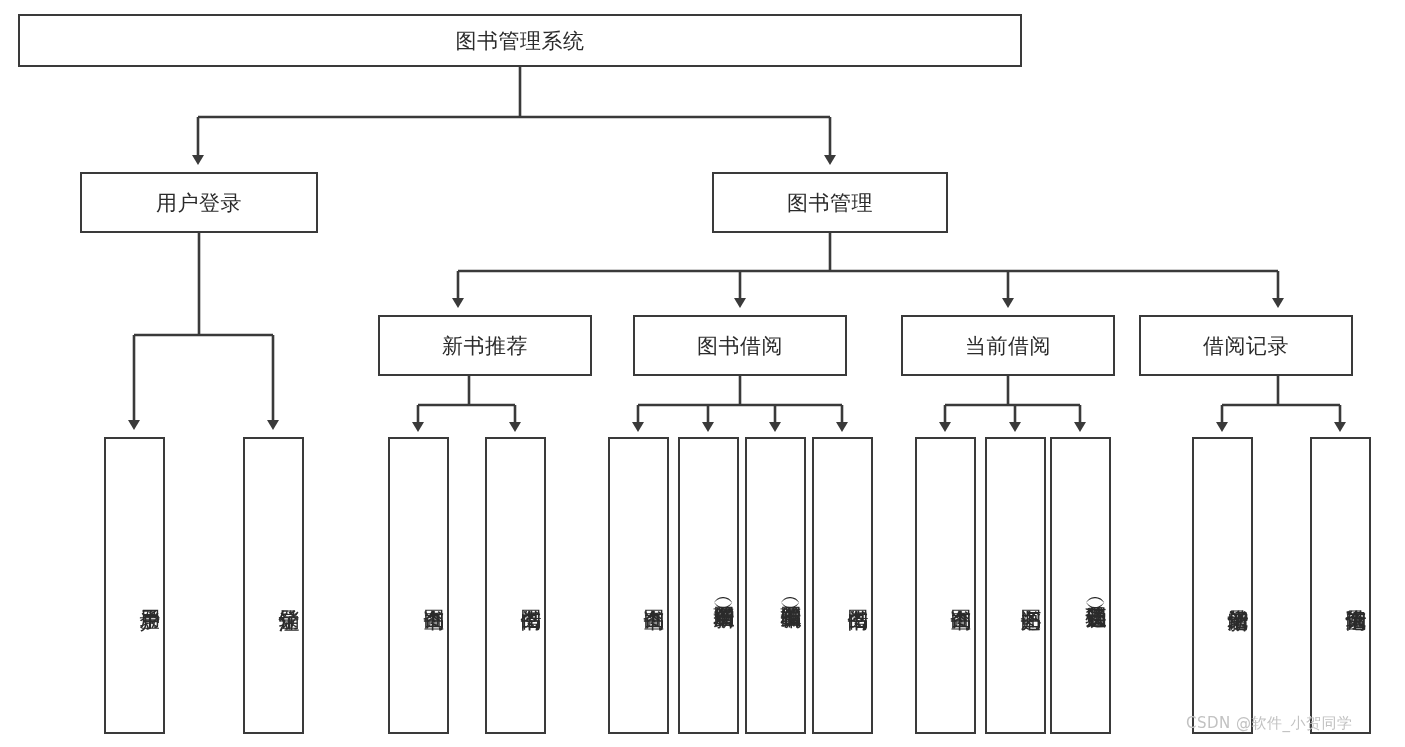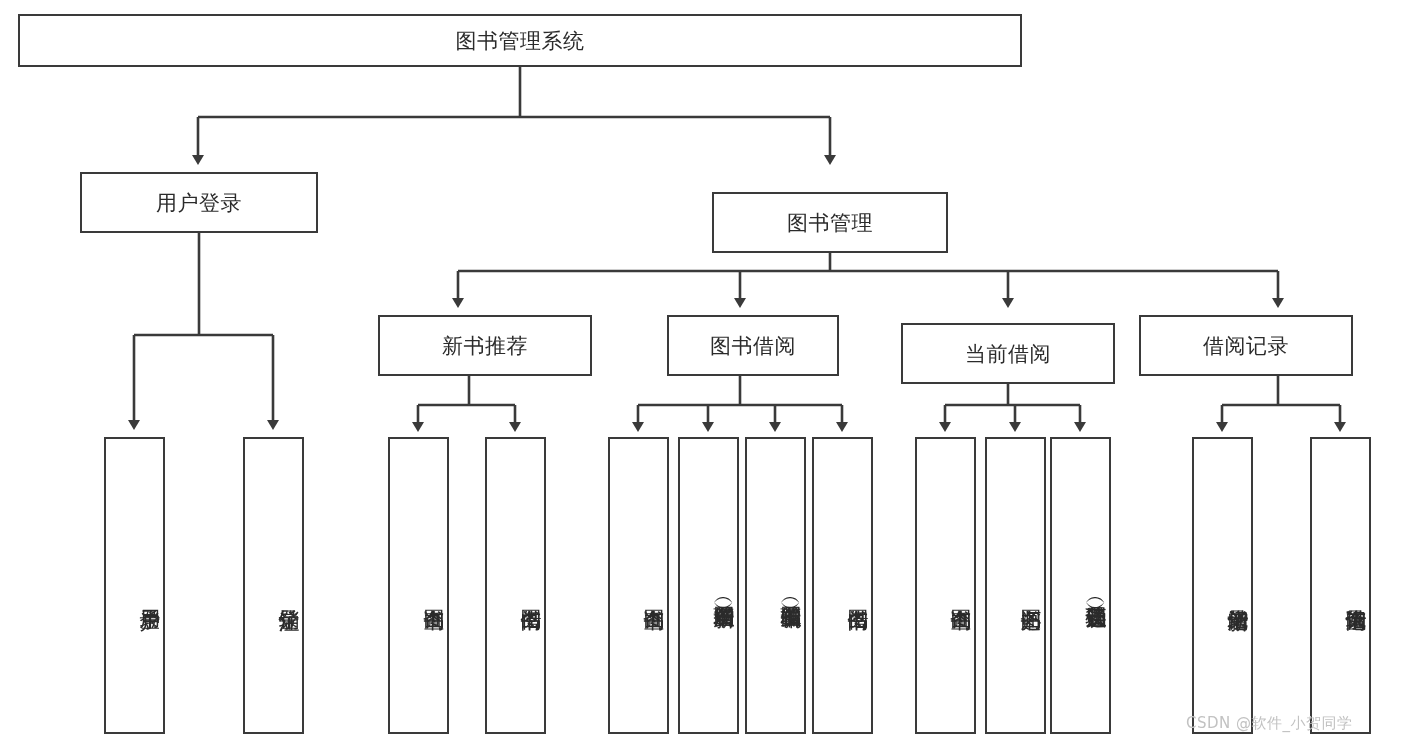--- a/index.html
+++ b/index.html
@@ -118,31 +118,31 @@
     </g>
   </svg>
 
   <div class="node horiz" style="left:18px; top:14px; width:1004px; height:53px;">
     <span>图书管理系统</span>
   </div>
 
   <div class="node horiz" style="left:80px; top:172px; width:238px; height:61px;text-align:center;">
     <span>用户登录</span>
   </div>
-  <div class="node horiz" style="left:712px; top:172px; width:236px; height:61px;margin-top:20px;">
+  <div class="node horiz" style="left:712px; top:172px; width:236px; height:61px;">
     <span>图书管理</span>
   </div>
 
   <div class="node horiz" style="left:378px; top:315px; width:214px; height:61px;">
     <span>新书推荐</span>
   </div>
-  <div class="node horiz" style="left:633px; top:315px; width:172px; height:61px;margin-left:34px;">
+  <div class="node horiz" style="left:633px; top:315px; width:214px; height:61px;">
     <span>图书借阅</span>
   </div>
-  <div class="node horiz" style="left:901px; top:315px; width:214px; height:61px;margin-top:8px;">
+  <div class="node horiz" style="left:901px; top:315px; width:214px; height:61px;">
     <span>当前借阅</span>
   </div>
   <div class="node horiz" style="left:1139px; top:315px; width:214px; height:61px;align-items:center;">
     <span>借阅记录</span>
   </div>
 
   <div class="node vert" style="left:104px; top:437px; width:61px; height:297px;">
     <span>用户登录</span>
   </div>
   <div class="node vert" style="left:243px; top:437px; width:61px; height:297px;">

